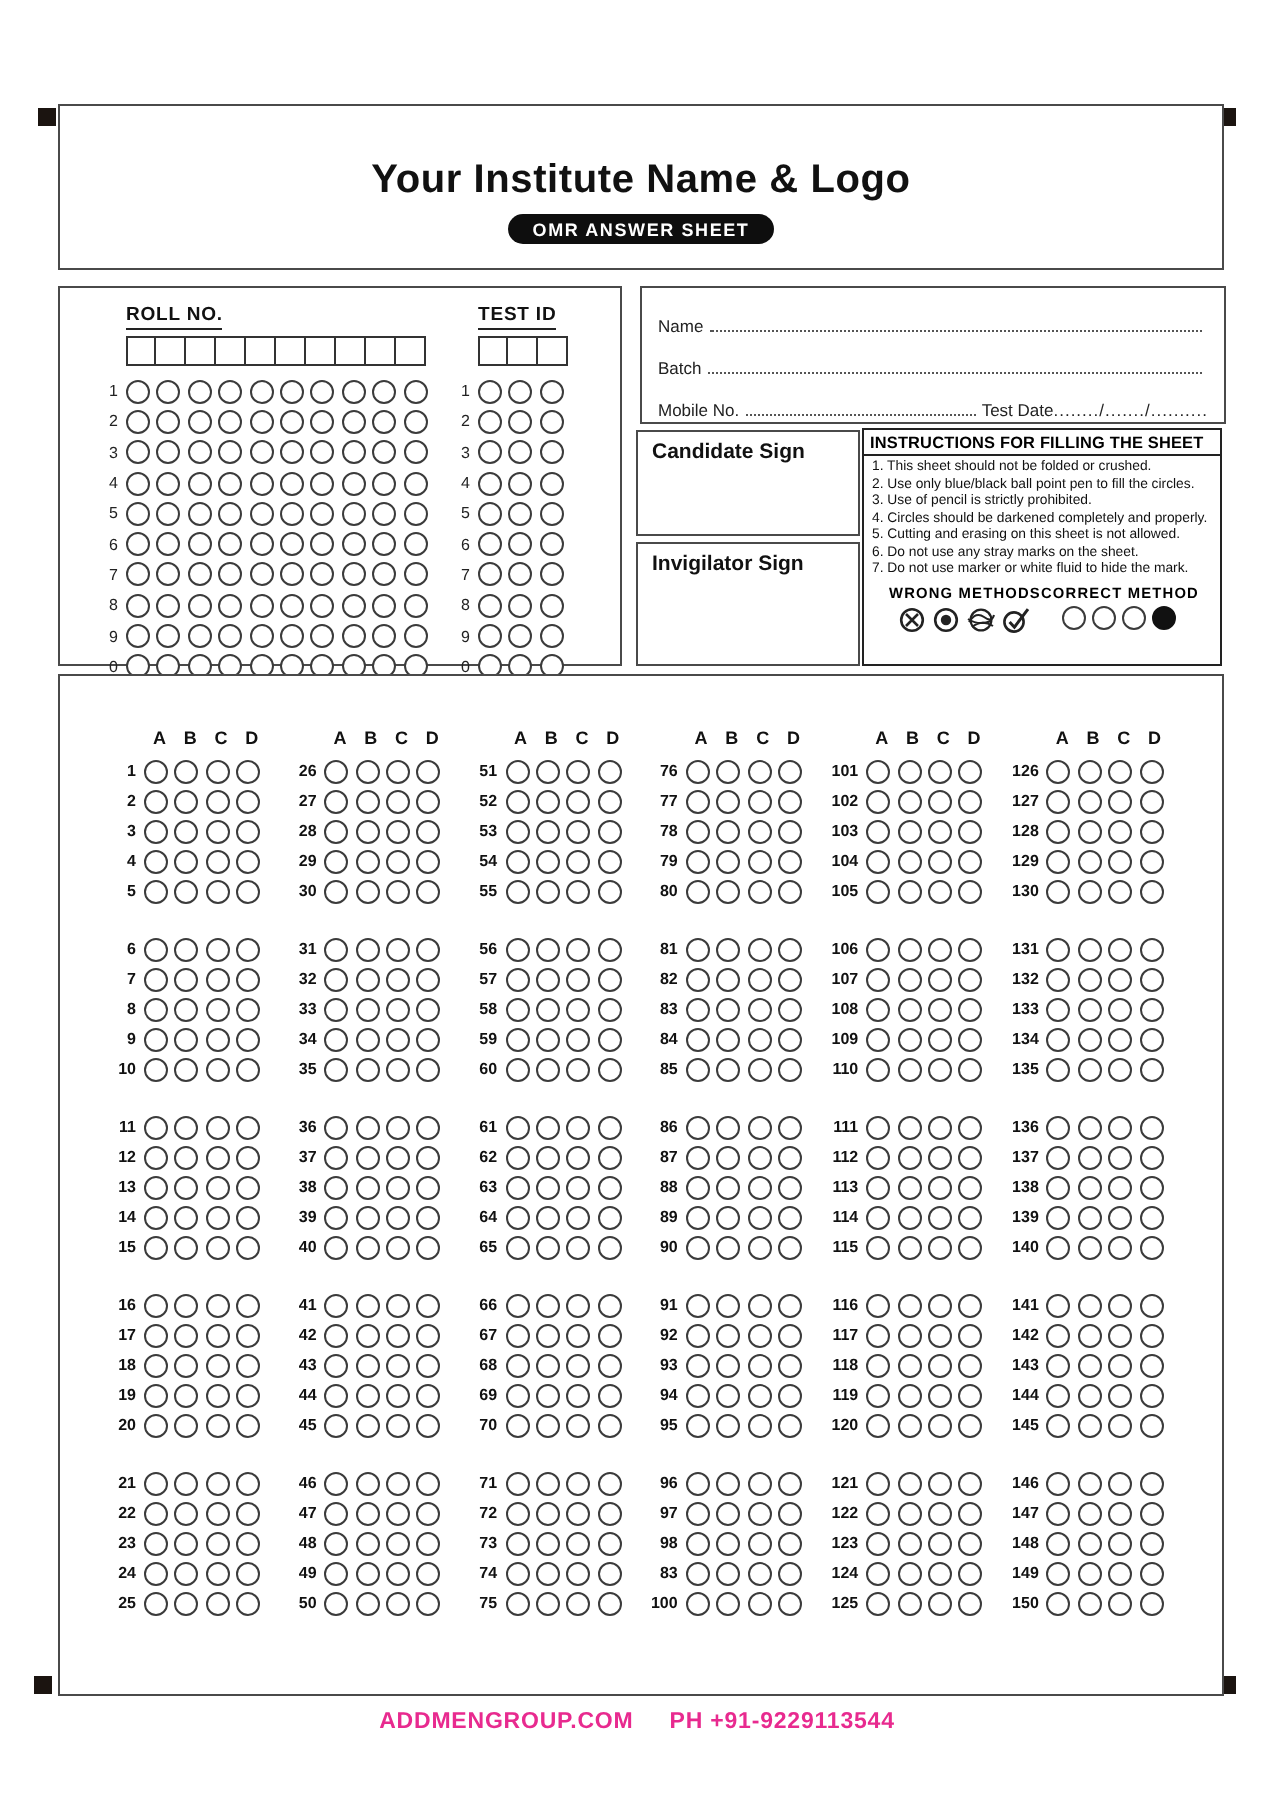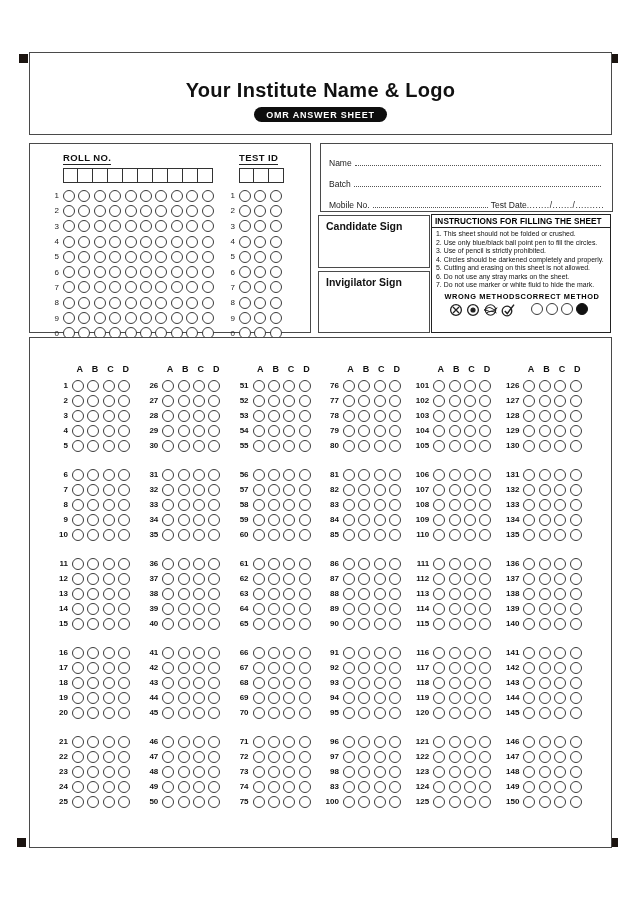--- a/index.html
+++ b/index.html
@@ -1469,13 +1469,16 @@
         <div class="qrow">
           <span class="qnum">150</span>
           <div class="bubble"></div>
           <div class="bubble"></div>
           <div class="bubble"></div>
           <div class="bubble"></div>
         </div>
       </div>
     </div>
 
+  <div id="footer">
+    <span>ADDMENGROUP.COM</span><span class="gap"></span><span>PH +91-9229113544</span>
+  </div>
 </div>
 
 </body></html>

